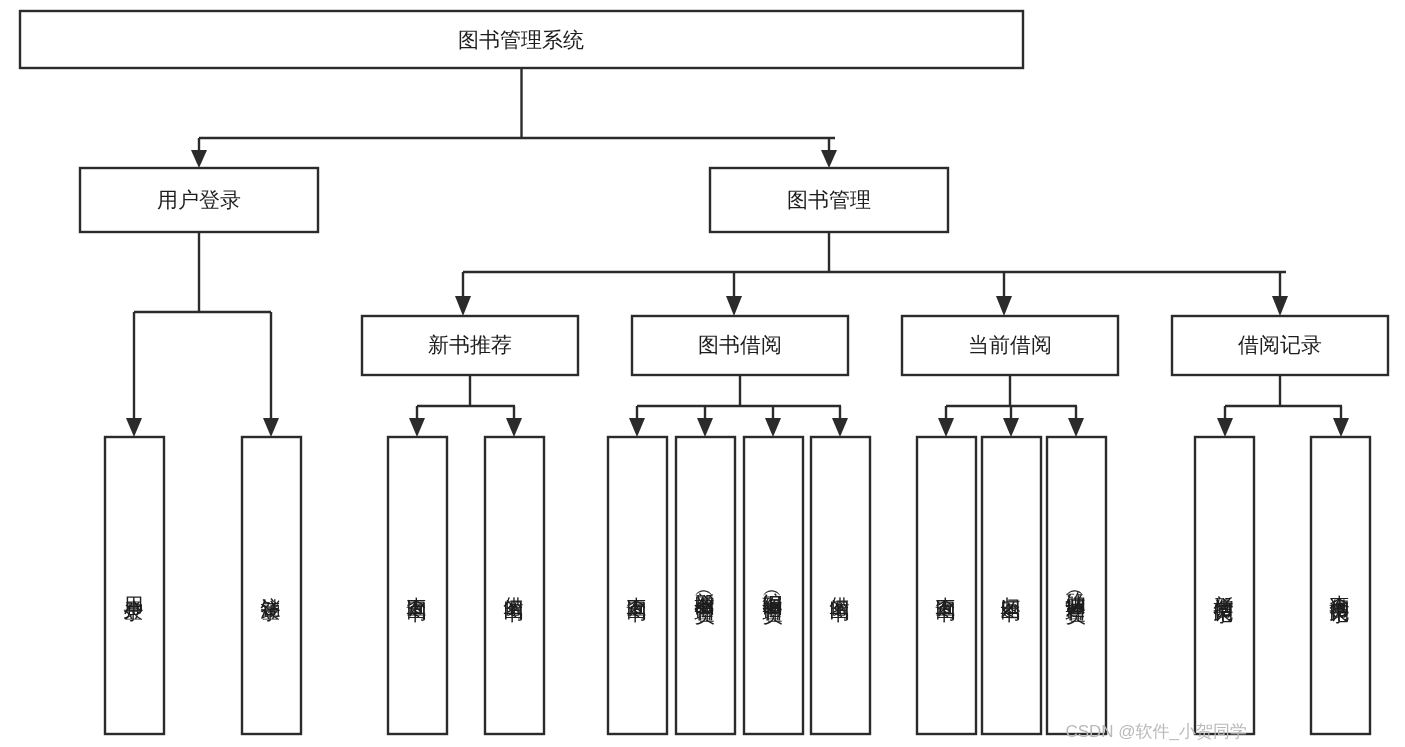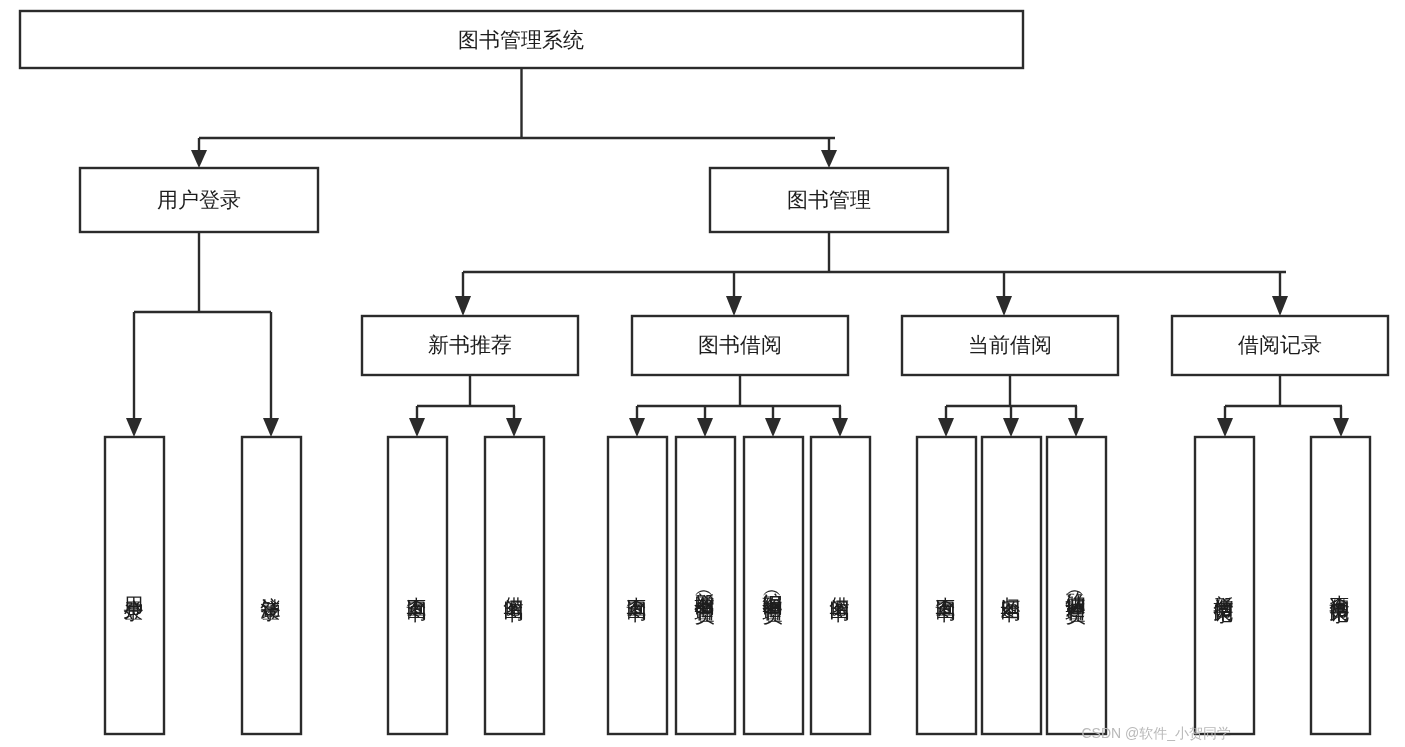--- a/index.html
+++ b/index.html
@@ -52,24 +52,24 @@
     font-family: "Liberation Sans", "DejaVu Sans", sans-serif;
     font-size: 20px;
     fill: #1d1d1d;
     writing-mode: vertical-rl;
     text-orientation: upright;
     text-anchor: middle;
     letter-spacing: 2px;
   }
   .watermark {
     position: absolute;
-    right: 16px;
+    right: 0;
     bottom: 4px;
     font-family: "Liberation Sans", "DejaVu Sans", sans-serif;
-    font-size: 14px;
+    font-size: 17px;
     color: #b9b9b9;
     white-space: nowrap;
     user-select: none;
   }
 </style>
 </head>
 <body>
 
 <div id="diagram-root">
 

